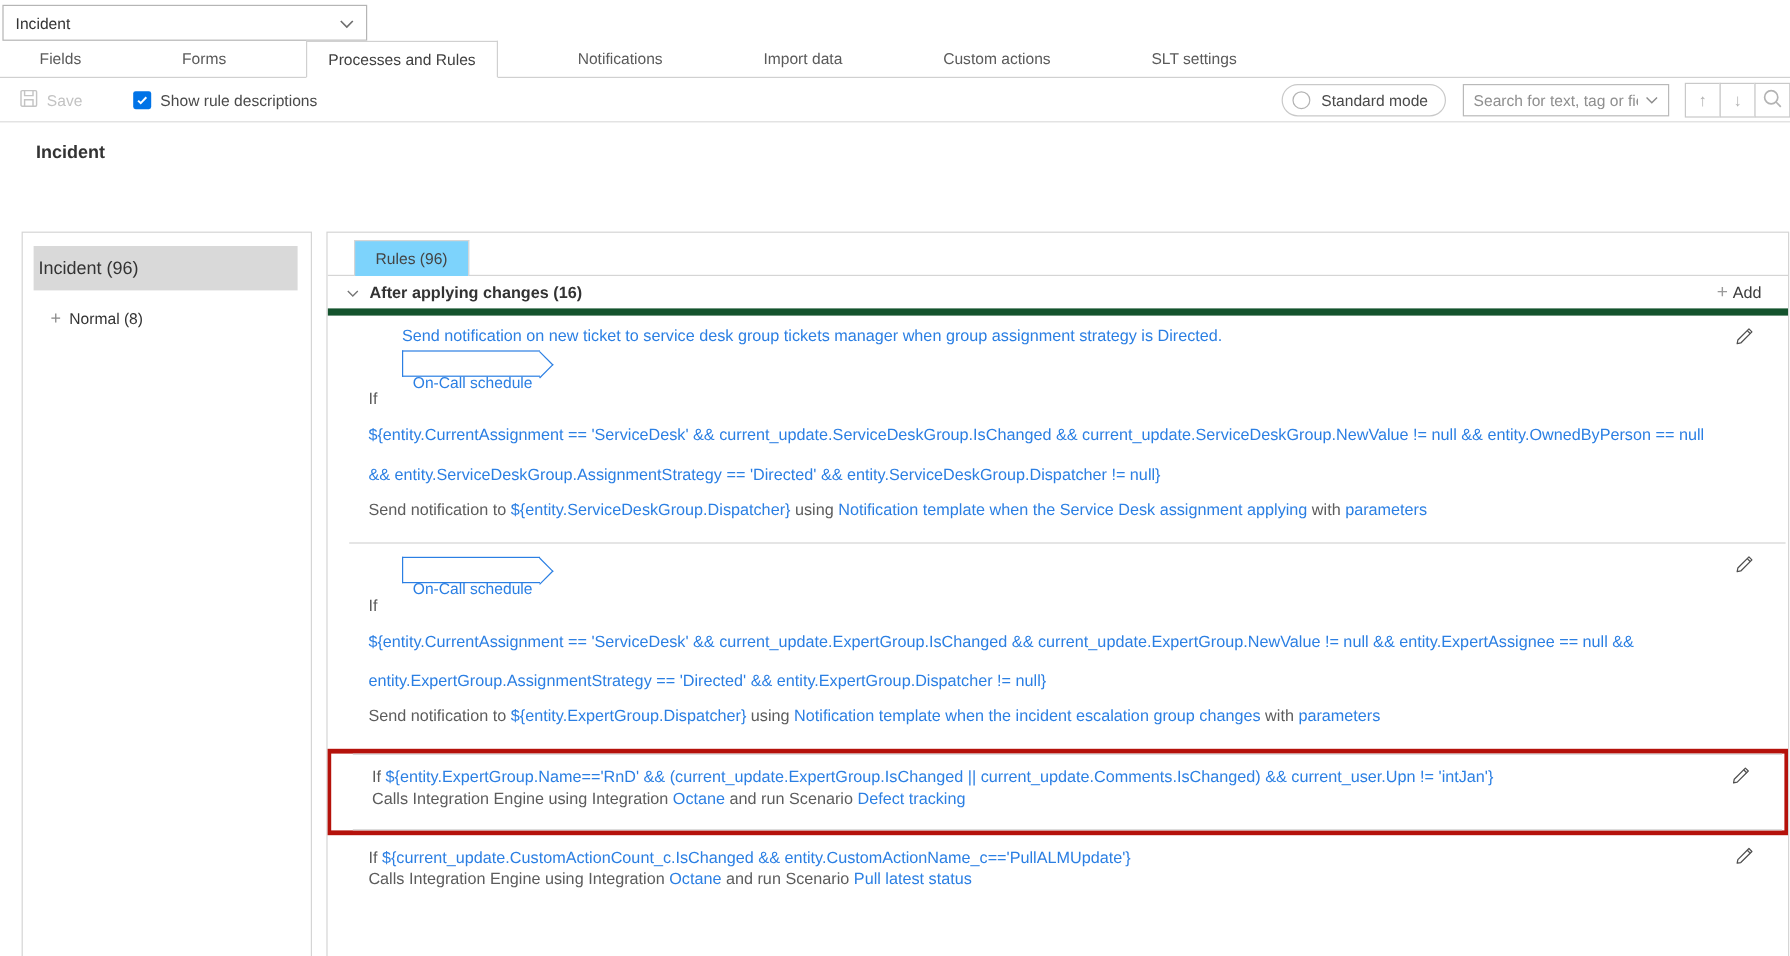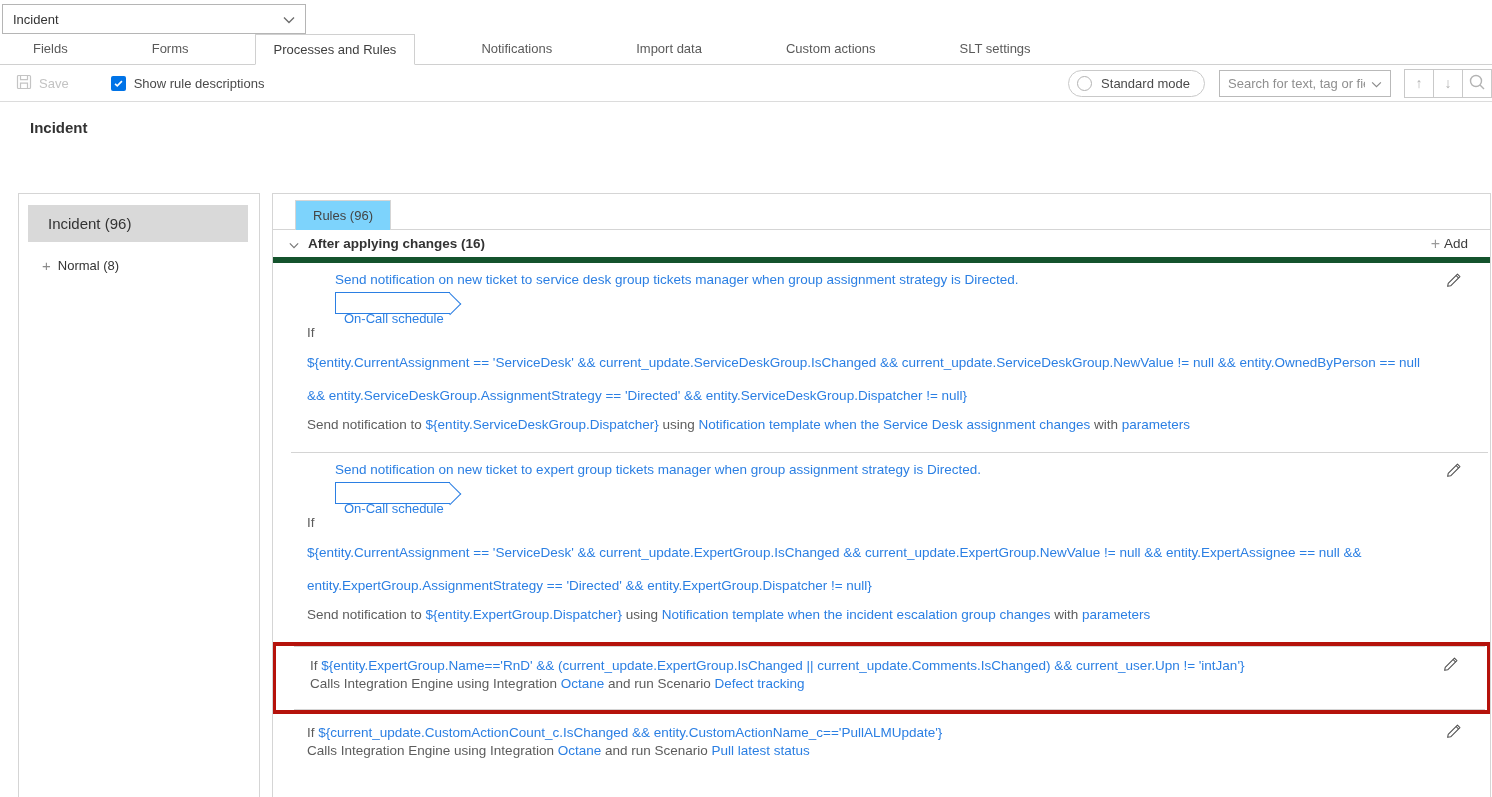--- a/index.html
+++ b/index.html
@@ -39,21 +39,21 @@
     display:flex; align-items:center; justify-content:center; margin-left:-1px;
     color:#b3b3b3; font-size:14px; cursor:pointer; }
 
   .page-title { font-size:15px; font-weight:bold; color:#333; margin:17px 0 0 30px; }
 
   
   .left-panel { position:absolute; left:18px; top:193px; width:242px; height:620px;
     border:1px solid #d5d5d5; background:#fff; }
   .side-item { font-size:15px; color:#333; cursor:pointer; }
   .side-item.selected { background:#d9d9d9; margin:11px 11px 0 9px; height:37px;
-    line-height:37px; padding-left:20px; }
+    line-height:37px; padding-left:4px; }
   .side-item.sub { font-size:13px; margin-top:15px; padding-left:23px; display:flex;
     align-items:center; gap:7px; }
   .side-item .plus { color:#8a8a8a; font-size:15px; }
 
   .main-panel { position:absolute; left:272px; top:193px; width:1219px; height:620px;
     border:1px solid #d5d5d5; background:#fff; overflow:hidden; }
   .panel-tabs { height:36px; position:relative; border-bottom:1px solid #d5d5d5; }
   .rules-tab { position:absolute; left:22px; top:6px; bottom:-1px; background:#7dd3fc;
     border:1px solid #d5d5d5; border-bottom:none; padding:7px 17px 0 17px;
     font-size:13px; color:#444; cursor:pointer; }
@@ -190,29 +190,28 @@
   <div>
       <div class="rule">
         <span class="pencil"><svg width="17" height="17" viewBox="0 0 18 18" fill="none" stroke="#4f4f4f" stroke-width="1.1" stroke-linejoin="round">
             <path d="M13.2 2.2 L15.8 4.8 L6 14.6 L2.8 15.2 L3.4 12 Z"></path>
             <path d="M11.7 3.7 l2.6 2.6"></path>
           </svg></span>
         <div class="rule-desc">Send notification on new ticket to service desk group tickets manager when group assignment strategy is Directed.</div>
         <div class="tag-row"><span class="rule-tag">On-Call schedule</span></div>
         <div class="rule-line line-if"><span class="pln">If</span></div>
         <div class="rule-line line-cond"><span class="lnk">${entity.CurrentAssignment == 'ServiceDesk' &amp;&amp; current_update.ServiceDeskGroup.IsChanged &amp;&amp; current_update.ServiceDeskGroup.NewValue != null &amp;&amp; entity.OwnedByPerson == null &amp;&amp; entity.ServiceDeskGroup.AssignmentStrategy == 'Directed' &amp;&amp; entity.ServiceDeskGroup.Dispatcher != null}</span></div>
-        <div class="rule-line line-action"><span class="pln">Send notification to </span><span class="lnk">${entity.ServiceDeskGroup.Dispatcher}</span><span class="pln"> using </span><span class="lnk">Notification template when the Service Desk assignment changes</span><span class="pln"> with </span><span class="lnk">parameters</span></div>
+        <div class="rule-line line-action"><span class="pln">Send notification to </span><span class="lnk">${entity.ServiceDeskGroup.Dispatcher}</span><span class="pln"> using </span><span class="lnk">Notification template when the Service Desk assignment applying</span><span class="pln"> with </span><span class="lnk">parameters</span></div>
       </div>
       <div class="rule-divider"></div>
       <div class="rule">
         <span class="pencil"><svg width="17" height="17" viewBox="0 0 18 18" fill="none" stroke="#4f4f4f" stroke-width="1.1" stroke-linejoin="round">
             <path d="M13.2 2.2 L15.8 4.8 L6 14.6 L2.8 15.2 L3.4 12 Z"></path>
             <path d="M11.7 3.7 l2.6 2.6"></path>
           </svg></span>
-        <div class="rule-desc">Send notification on new ticket to expert group tickets manager when group assignment strategy is Directed.</div>
         <div class="tag-row"><span class="rule-tag">On-Call schedule</span></div>
         <div class="rule-line line-if"><span class="pln">If</span></div>
         <div class="rule-line line-cond"><span class="lnk">${entity.CurrentAssignment == 'ServiceDesk' &amp;&amp; current_update.ExpertGroup.IsChanged &amp;&amp; current_update.ExpertGroup.NewValue != null &amp;&amp; entity.ExpertAssignee == null &amp;&amp; entity.ExpertGroup.AssignmentStrategy == 'Directed' &amp;&amp; entity.ExpertGroup.Dispatcher != null}</span></div>
         <div class="rule-line line-action"><span class="pln">Send notification to </span><span class="lnk">${entity.ExpertGroup.Dispatcher}</span><span class="pln"> using </span><span class="lnk">Notification template when the incident escalation group changes</span><span class="pln"> with </span><span class="lnk">parameters</span></div>
       </div>
       <div class="highlight-box">
         <div class="rule-divider"></div>
         <div class="rule compact">
           <span class="pencil"><svg width="17" height="17" viewBox="0 0 18 18" fill="none" stroke="#4f4f4f" stroke-width="1.1" stroke-linejoin="round">
               <path d="M13.2 2.2 L15.8 4.8 L6 14.6 L2.8 15.2 L3.4 12 Z"></path>

